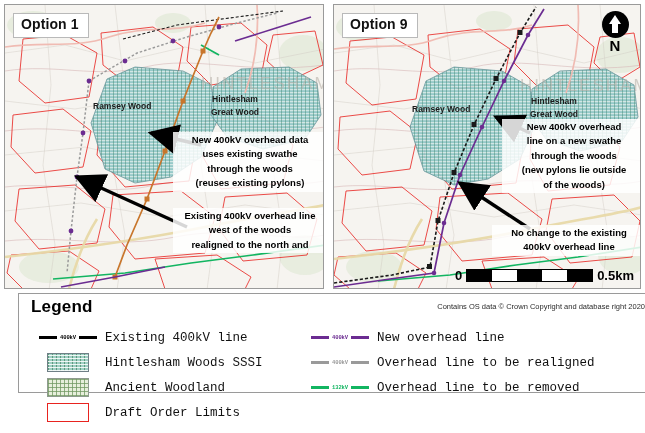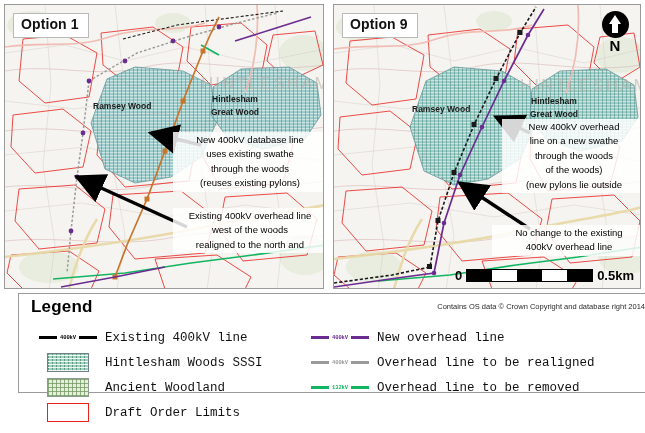--- a/index.html
+++ b/index.html
@@ -59,21 +59,21 @@
     z-index: 40;
     white-space: nowrap;
   }
 
   
   .annot {
     position: absolute;
     z-index: 35;
     background: rgba(255,255,255,0.84);
     font-size: 9.5px;
-    font-weight: 400;
+    font-weight: 700;
     color: #000;
     line-height: 1.52;
     text-align: center;
     white-space: nowrap;
     padding: 1px 2px;
   }
   .annot div { white-space: nowrap; }
 
   
   .wood-label {
@@ -404,21 +404,21 @@
 
     <div class="wood-label" style="left:88px; top:95px;">
       <div>Ramsey Wood</div>
     </div>
     <div class="wood-label" style="left:206px; top:88px;">
       <div>Hintlesham</div>
       <div>Great Wood</div>
     </div>
 
     <div class="annot" style="left:168px; top:127px; width:150px;">
-      <div>New 400kV database line</div>
+      <div>New 400kV overhead data</div>
       <div>uses existing swathe</div>
       <div>through  the woods</div>
       <div>(reuses existing pylons)</div>
     </div>
 
     <div class="annot" style="left:168px; top:203px; width:150px;">
       <div>Existing 400kV overhead line</div>
       <div>west of the woods</div>
       <div>realigned to the north and</div>
     </div>
@@ -541,22 +541,22 @@
     </div>
     <div class="wood-label" style="left:196px; top:90px;">
       <div>Hintlesham</div>
       <div>Great Wood</div>
     </div>
 
     <div class="annot" style="left:168px; top:114px; width:140px;">
       <div>New 400kV overhead</div>
       <div>line on a new swathe</div>
       <div>through the woods</div>
+      <div>(new pylons lie outside</div>
       <div>of the woods)</div>
-      <div>(new pylons lie outside</div>
     </div>
 
     <div class="annot" style="left:158px; top:220px; width:150px;">
       <div>No change to the existing</div>
       <div>400kV overhead line</div>
     </div>
 
     <div class="scalebar">
       <span class="sb-label">0</span>
       <span class="sb-bar">
@@ -565,21 +565,21 @@
         <span class="sb-seg sb-black"></span>
         <span class="sb-seg sb-white"></span>
         <span class="sb-seg sb-black"></span>
       </span>
       <span class="sb-label">0.5km</span>
     </div>
   </div>
 
   <div id="legend">
     <div class="legend-title">Legend</div>
-    <div class="legend-credit">Contains OS data © Crown Copyright and database right 2014</div>
+    <div class="legend-credit">Contains OS data © Crown Copyright and database right 2020</div>
 
     <div class="legend-col" id="legend-col-left">
 
       <div class="legend-row">
         <span class="legend-swatch">
           <span class="line-sym">
             <span class="seg seg-l" style="background:#000000"></span>
             <span class="kv" style="color:#000000">400kV</span>
             <span class="seg seg-r" style="background:#000000"></span>
           </span>

